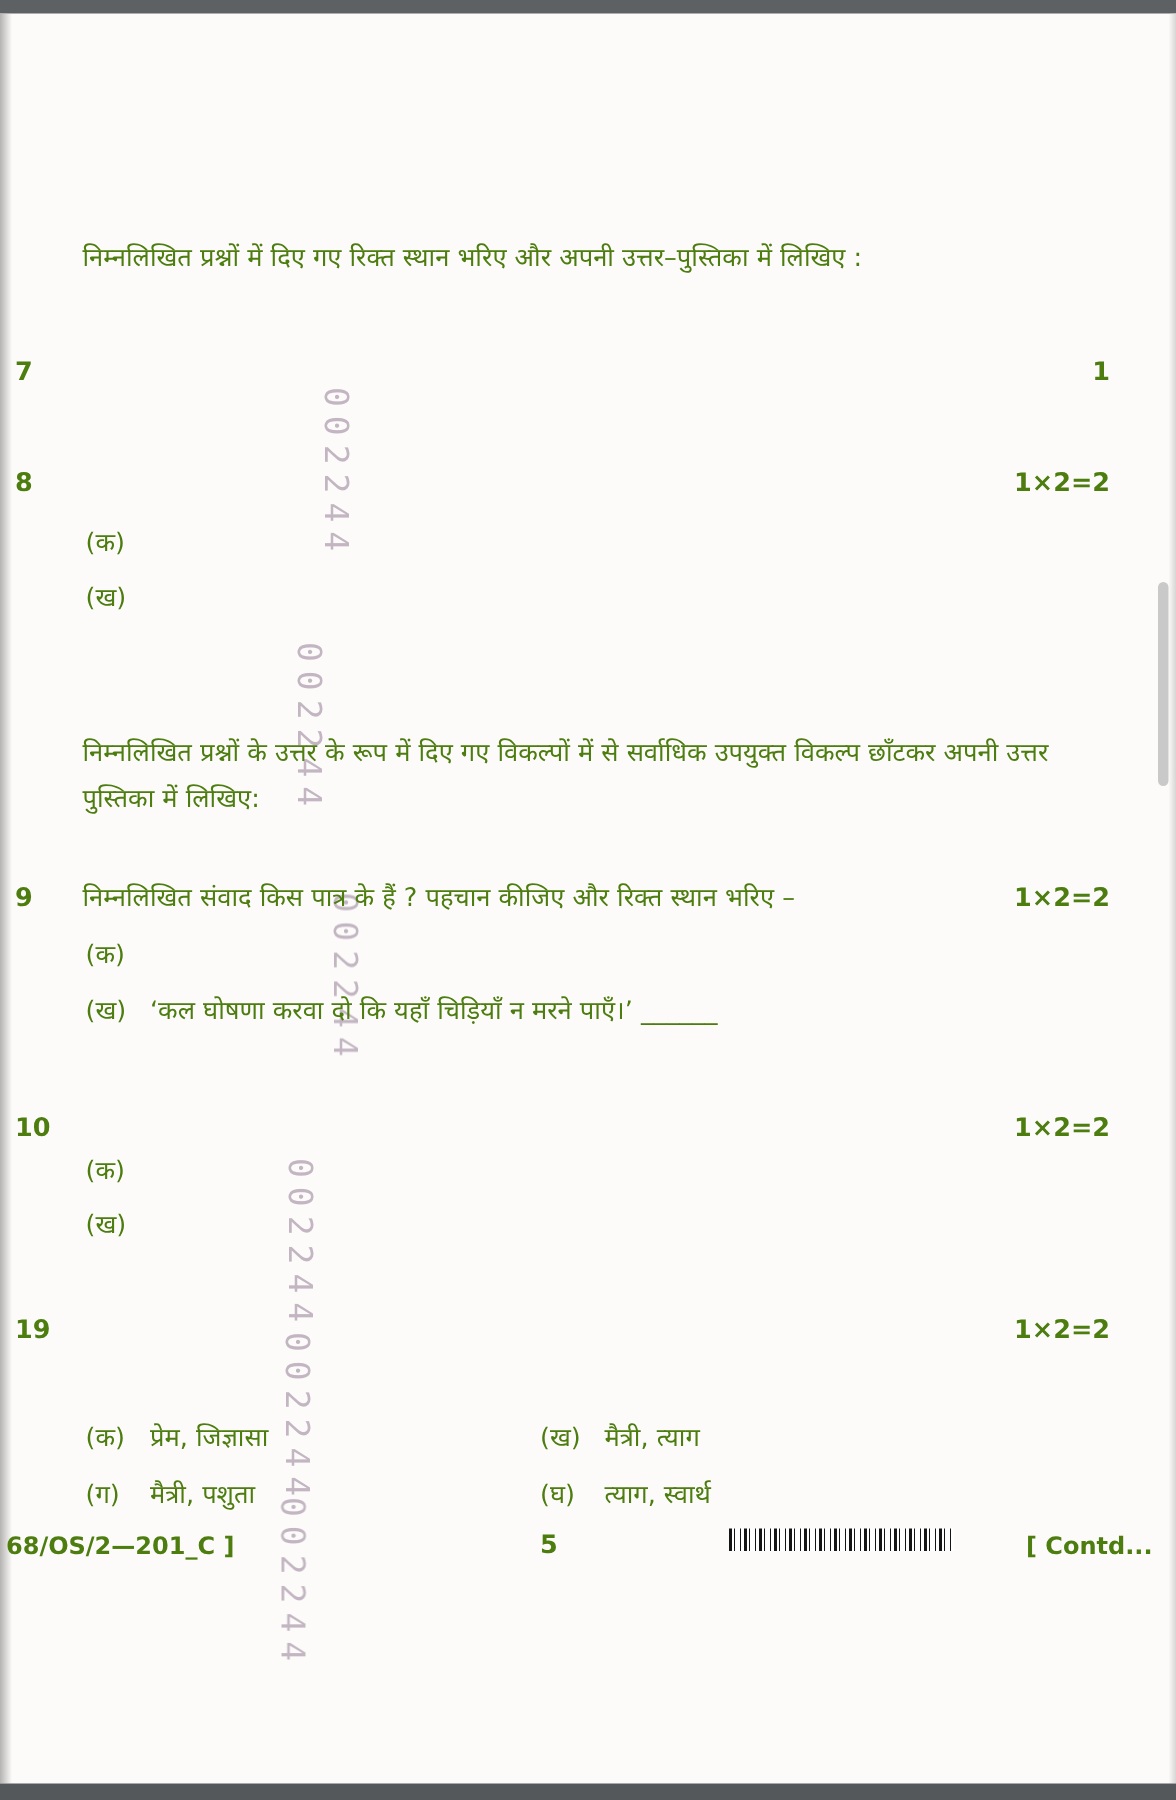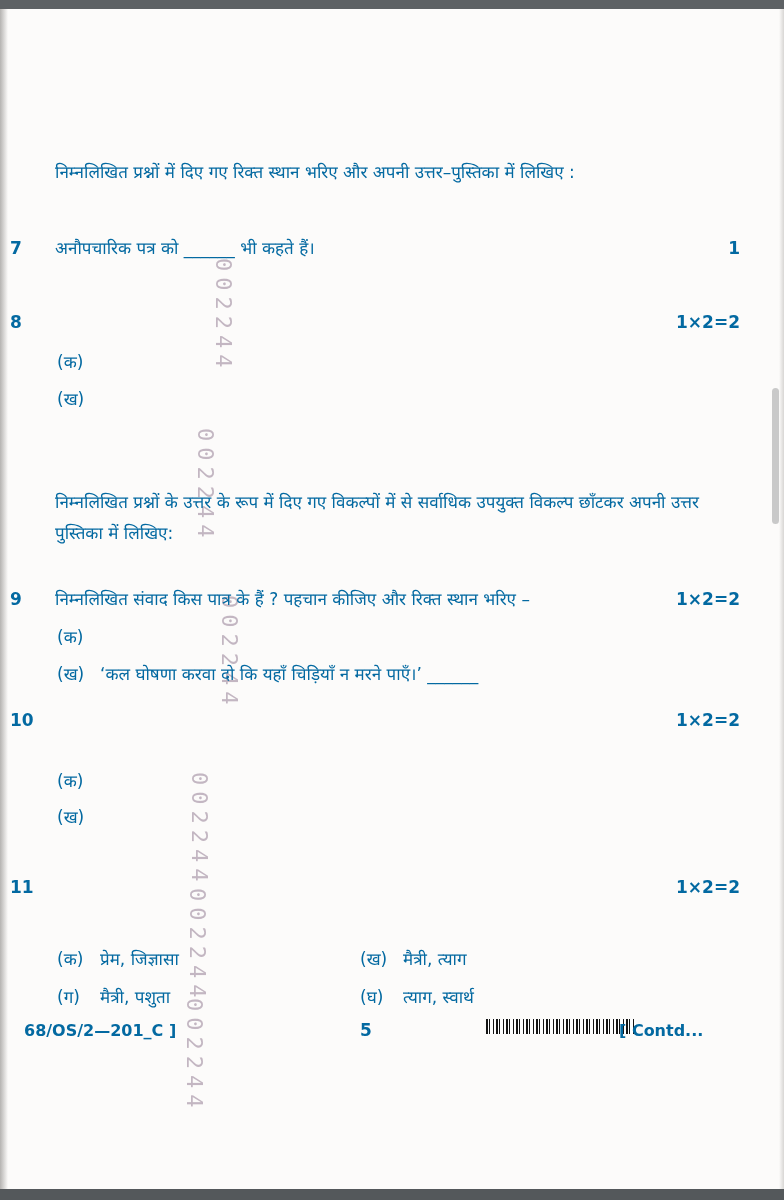--- a/index.html
+++ b/index.html
@@ -35,21 +35,21 @@
 
   .scroll-thumb {
     position: absolute; right: 5px; top: 388px; width: 7px; height: 136px;
     background: #c9c9c9; border-radius: 4px;
   }
 
   .block {
     position: absolute;
     font-size: 17px;
     line-height: 37px;
-    color: #0369a1;
+    color: #4d7c0f;
   }
 
   .instruction { left: 55px; width: 650px; line-height: 31px; }
 
   .qrow { left: 10px; right: 44px; display: flex; align-items: flex-start; }
   .qnum { flex: 0 0 45px; font-weight: bold; }
   .qtext { flex: 0 1 auto; max-width: 602px; }
   .qmarks { margin-left: auto; font-weight: bold; white-space: nowrap; padding-left: 12px; }
 
   .part { left: 57px; right: 44px; display: flex; align-items: flex-start; }
@@ -68,23 +68,23 @@
     font-size: 22px;
     letter-spacing: 6px;
     color: rgba(148, 126, 148, 0.55);
     transform: rotate(90deg);
     transform-origin: left top;
     white-space: nowrap;
     filter: blur(0.4px);
     pointer-events: none;
   }
 
-  .footer-code { left: 24px; top: 1012px; font-weight: bold; font-size: 16px; }
+  .footer-code { left: 4px; top: 1012px; font-weight: bold; font-size: 16px; }
   .footer-page { left: 360px; top: 1012px; font-weight: bold; font-size: 17px; }
-  .footer-contd { left: 619px; top: 1012px; font-weight: bold; font-size: 16px; }
+  .footer-contd { left: 684px; top: 1012px; font-weight: bold; font-size: 16px; }
   .barcode {
     position: absolute;
     left: 486px; top: 1019px;
     width: 150px; height: 15px;
     background: repeating-linear-gradient(
       90deg,
       #151515 0px, #151515 2px,
       #ffffff 2px, #ffffff 3px,
       #151515 3px, #151515 4px,
       #ffffff 4px, #ffffff 7px,
@@ -106,21 +106,20 @@
   <div class="watermark" style="left:218px; top:428px;">002244</div>
   <div class="watermark" style="left:242px; top:595px;">002244</div>
   <div class="watermark" style="left:212px; top:772px;">002244</div>
   <div class="watermark" style="left:210px; top:888px;">002244</div>
   <div class="watermark" style="left:207px; top:998px;">002244</div>
 
   <p class="block instruction" style="top:157px;">निम्नलिखित प्रश्नों में दिए गए रिक्त स्थान भरिए और अपनी उत्तर–पुस्तिका में लिखिए :</p>
 
   <div class="block qrow" style="top:230px;">
     <span class="qnum">7</span>
-    <span class="qtext">अनौपचारिक पत्र को ______ भी कहते हैं।</span>
     <span class="qmarks">1</span>
   </div>
 
   <div class="block qrow" style="top:304px;">
     <span class="qnum">8</span>
     <span class="qmarks">1×2=2</span>
   </div>
   <div class="block part" style="top:344px;">
     <span class="plabel">(क)</span>
   </div>
@@ -136,33 +135,33 @@
     <span class="qmarks">1×2=2</span>
   </div>
   <div class="block part" style="top:619px;">
     <span class="plabel">(क)</span>
   </div>
   <div class="block part" style="top:656px;">
     <span class="plabel">(ख)</span>
     <span class="ptext">‘कल घोषणा करवा दो कि यहाँ चिड़ियाँ न मरने पाएँ।’ ______</span>
   </div>
 
-  <div class="block qrow" style="top:702px;align-items:center;">
+  <div class="block qrow" style="top:734px;align-items:center;">
     <span class="qnum">10</span>
     <span class="qmarks">1×2=2</span>
   </div>
   <div class="block part" style="top:763px;">
     <span class="plabel">(क)</span>
   </div>
   <div class="block part" style="top:799px;">
     <span class="plabel">(ख)</span>
   </div>
 
   <div class="block qrow" style="top:869px;">
-    <span class="qnum">11</span>
+    <span class="qnum">19</span>
     <span class="qmarks">1×2=2</span>
   </div>
   <div class="block opts" style="top:941px;">
     <span class="opt opt-a">
       <span class="olabel">(क)</span>
       <span>प्रेम, जिज्ञासा</span>
     </span>
     <span class="opt opt-b">
       <span class="olabel">(ख)</span>
       <span>मैत्री, त्याग</span>

